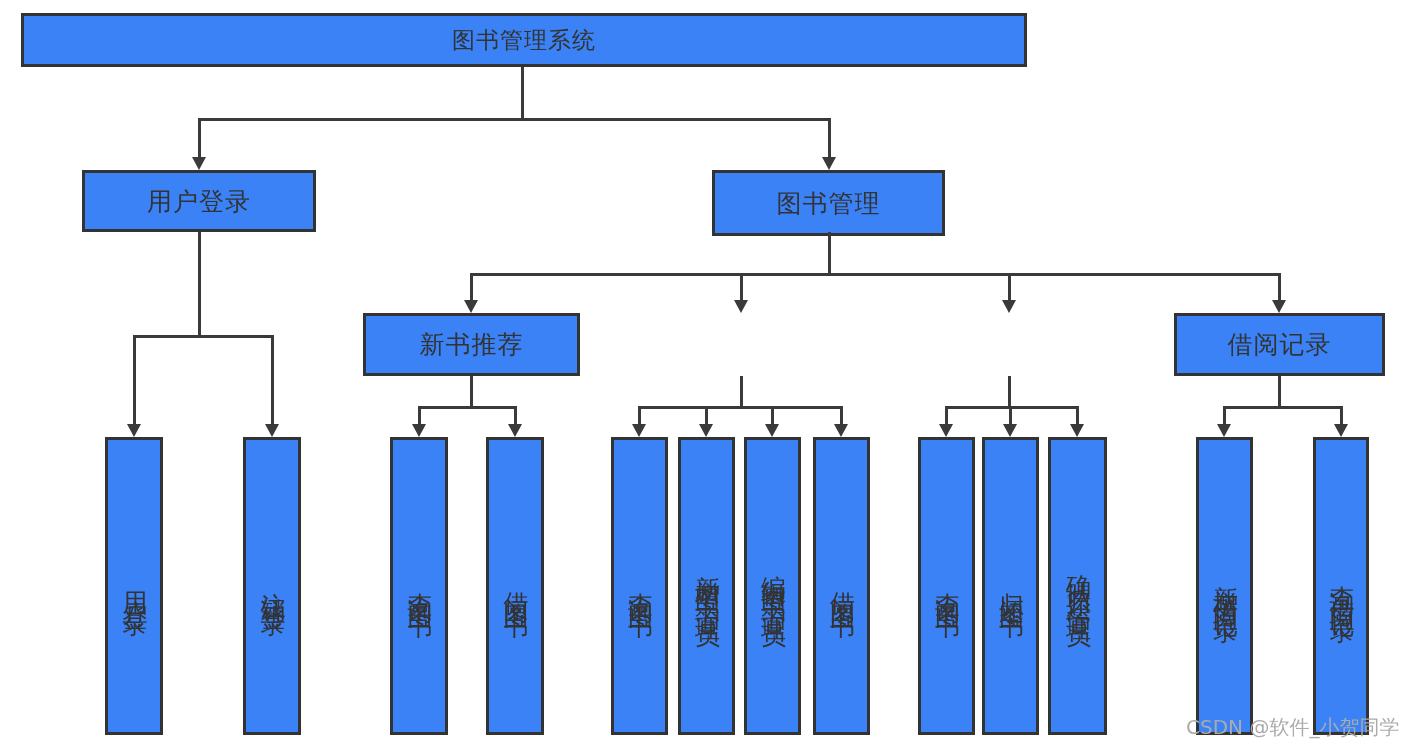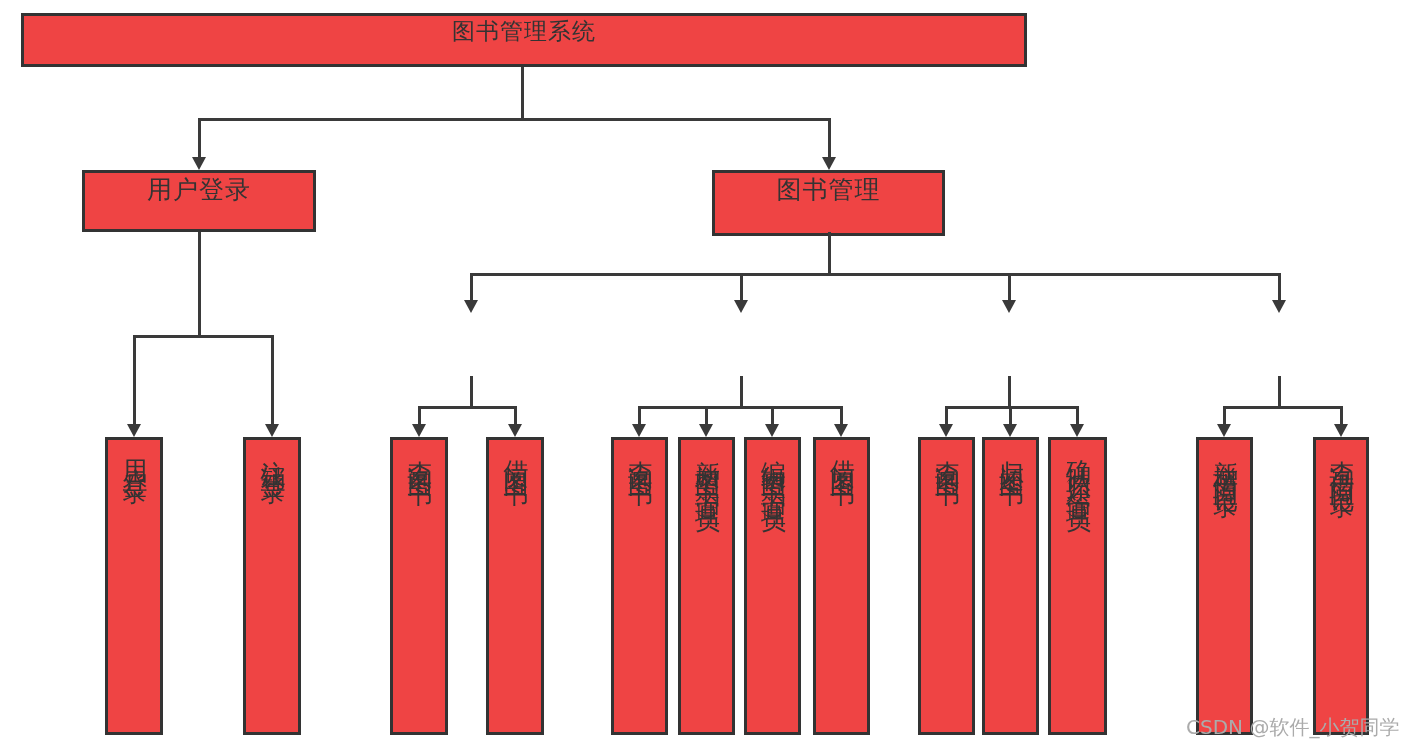--- a/index.html
+++ b/index.html
@@ -2,23 +2,23 @@
 <html style="--line: #3a3a3a; --border: #333333; --text: #333333; --watermark: #ababab; --background: #ffffff;"><head>
 <meta charset="utf-8">
 <style>
   html,body { margin:0; padding:0; background:#fff; }
   .canvas {
     position:relative; width:1405px; height:747px; overflow:hidden;
     background:var(--background,#ffffff);
     font-family:"DejaVu Sans","Liberation Sans",sans-serif;
   }
   .node {
-    position:absolute; box-sizing:border-box; background:#ef4444;
+    position:absolute; box-sizing:border-box; background:#3b82f6;
     border:3px solid var(--border,#333333);
-    display:flex; align-items:flex-start; justify-content:center;
+    display:flex; align-items:center; justify-content:center;
   }
   .hlabel { font-size:25px; color:var(--text,#333333); letter-spacing:1px; white-space:nowrap; }
   .root .hlabel { font-size:23px; }
   .leaf .vtext {
     writing-mode:vertical-rl; text-orientation:mixed;
     font-size:25px; line-height:1.15; letter-spacing:7px;
     color:var(--text,#333333);
   }
   .vl { position:absolute; width:3px; background:var(--line,#3a3a3a); }
   .hl { position:absolute; height:3px; background:var(--line,#3a3a3a); }
@@ -64,20 +64,26 @@
   <div class="hl" style="left:470px;top:273px;width:810px"></div>
   <div class="vl" style="left:470px;top:273px;height:27px"></div>
   <div class="ar" style="left:464px;top:300px"></div>
   <div class="vl" style="left:740px;top:273px;height:27px"></div>
   <div class="ar" style="left:734px;top:300px"></div>
   <div class="vl" style="left:1008px;top:273px;height:27px"></div>
   <div class="ar" style="left:1002px;top:300px"></div>
   <div class="vl" style="left:1278px;top:273px;height:27px"></div>
   <div class="ar" style="left:1272px;top:300px"></div>
 
+  <div class="node" style="left:363px;top:313px;width:217px;height:63px">
+    <span class="hlabel">新书推荐</span>
+  </div>
+  <div class="node" style="left:1174px;top:313px;width:211px;height:63px">
+    <span class="hlabel">借阅记录</span>
+  </div>
 
   <div class="vl" style="left:470px;top:376px;height:30px"></div>
   <div class="hl" style="left:418px;top:406px;width:98px"></div>
   <div class="vl" style="left:418px;top:406px;height:18px"></div>
   <div class="ar" style="left:412px;top:424px"></div>
   <div class="vl" style="left:514px;top:406px;height:18px"></div>
   <div class="ar" style="left:508px;top:424px"></div>
 
   <div class="vl" style="left:740px;top:376px;height:30px"></div>
   <div class="hl" style="left:638px;top:406px;width:205px"></div>

